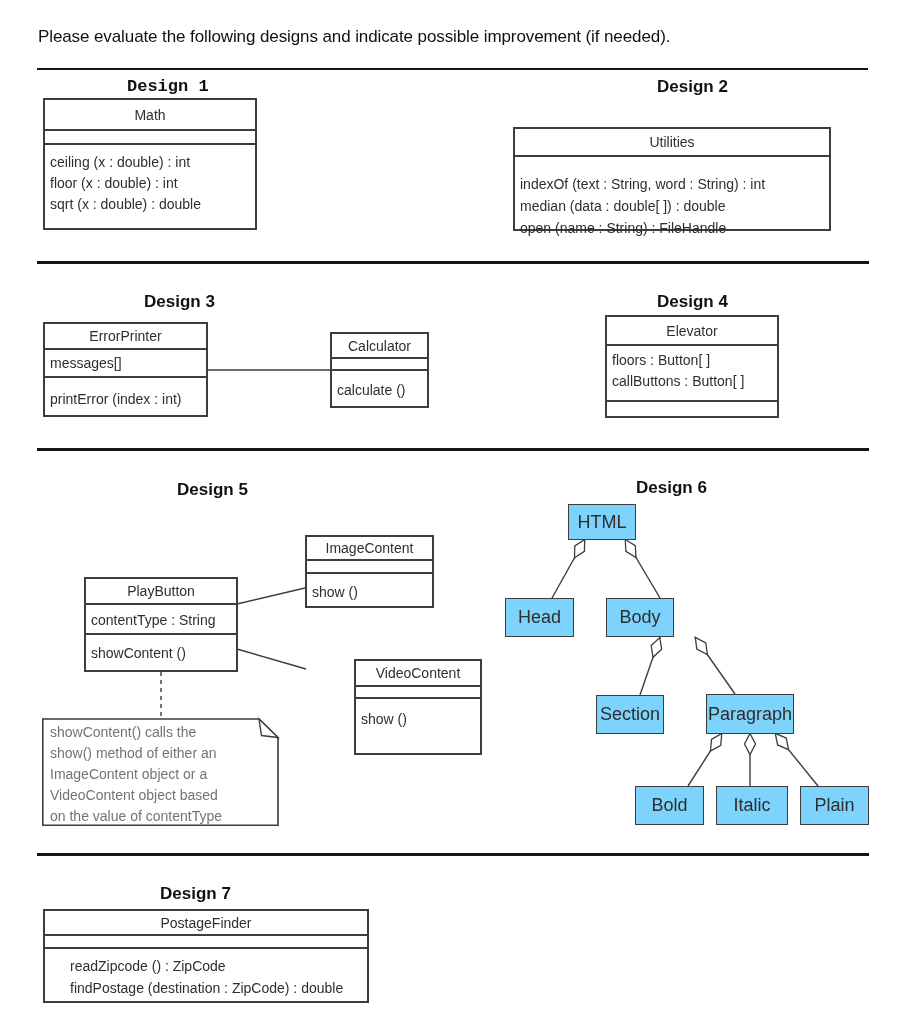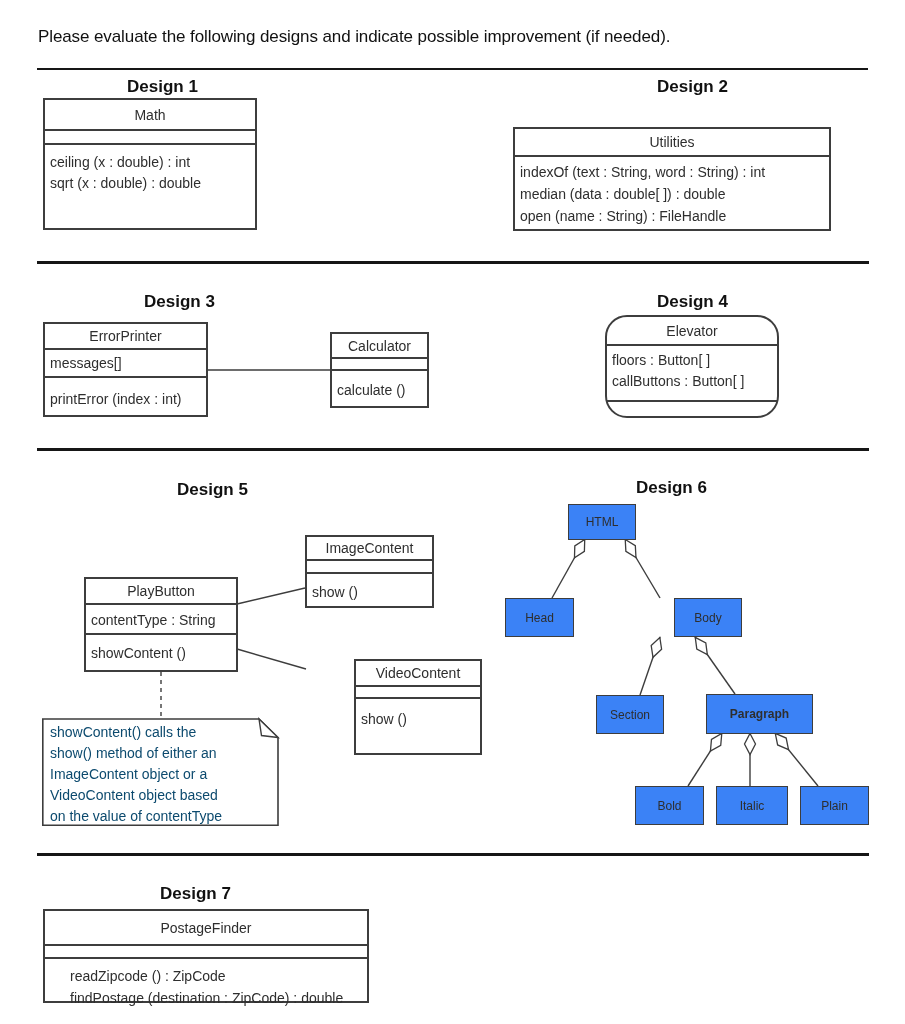--- a/index.html
+++ b/index.html
@@ -24,42 +24,42 @@
     text-align:center;border-bottom:2px solid #3d3d3d;box-sizing:border-box;
     display:flex;align-items:center;justify-content:center;flex:0 0 auto;
   }
   .uml-sec{box-sizing:border-box;padding:1px 5px;flex:0 0 auto;}
   .uml-sec.bordered{border-bottom:2px solid #3d3d3d;}
   .uml-sec.grow{flex:1 1 auto;}
   .uml-line{white-space:nowrap;line-height:21px;}
   .lh22 .uml-line{line-height:22px;}
   .bottomed{display:flex;flex-direction:column;justify-content:flex-end;padding-bottom:5px;}
   .tree-node{
-    position:absolute;background:#3b82f6;border:1.5px solid #3d3d3d;box-sizing:border-box;
-    font-size:12px;color:#2e2e2e;display:flex;align-items:center;justify-content:center;
+    position:absolute;background:#7dd3fc;border:1.5px solid #3d3d3d;box-sizing:border-box;
+    font-size:18px;color:#2e2e2e;display:flex;align-items:center;justify-content:center;
   }
   .note-text{
     position:absolute;left:50px;top:722px;width:224px;
-    font-size:14px;color:#0c4a6e;line-height:21.2px;white-space:nowrap;
+    font-size:14px;color:#737373;line-height:21.2px;white-space:nowrap;
   }
   svg.overlay{position:absolute;left:0;top:0;pointer-events:none;}
 </style>
 </head>
 <body>
 
 <div class="canvas">
 
   <div class="intro">Please evaluate the following designs and indicate possible improvement (if needed).</div>
 
   <div class="divider" style="left:37px;top:68px;width:831px;height:2px;"></div>
   <div class="divider" style="left:37px;top:261px;width:832px;height:3px;"></div>
   <div class="divider" style="left:37px;top:448px;width:832px;height:3px;"></div>
   <div class="divider" style="left:37px;top:853px;width:832px;height:3px;"></div>
 
-  <div class="design-label" style="left:127px;top:77px;">Design 1</div>
+  <div class="design-label" style="left:127px;top:77px;font-family:Liberation Mono, monospace;">Design 1</div>
   <div class="design-label" style="left:657px;top:77px;">Design 2</div>
   <div class="design-label" style="left:144px;top:292px;">Design 3</div>
   <div class="design-label" style="left:657px;top:292px;">Design 4</div>
   <div class="design-label" style="left:177px;top:480px;">Design 5</div>
   <div class="design-label" style="left:636px;top:478px;">Design 6</div>
   <div class="design-label" style="left:160px;top:884px;">Design 7</div>
 
   <svg class="overlay" width="905" height="1024" viewBox="0 0 905 1024">
 
     <line x1="207" y1="370" x2="330" y2="370" stroke="#3d3d3d" stroke-width="1.6"></line>
@@ -86,27 +86,28 @@
     <polygon points="0,-10.5 5.5,0 0,10.5 -5.5,0" transform="translate(716.1,742.3) rotate(32.7)" fill="#ffffff" stroke="#3d3d3d" stroke-width="1.3"></polygon>
     <polygon points="0,-10.5 5.5,0 0,10.5 -5.5,0" transform="translate(750,744) rotate(0)" fill="#ffffff" stroke="#3d3d3d" stroke-width="1.3"></polygon>
     <polygon points="0,-10.5 5.5,0 0,10.5 -5.5,0" transform="translate(781.9,741.5) rotate(-39.1)" fill="#ffffff" stroke="#3d3d3d" stroke-width="1.3"></polygon>
   </svg>
 
   <div class="uml-box" style="left:43px;top:98px;width:214px;height:132px;">
     <div class="uml-title" style="height:31px;">Math</div>
     <div class="uml-sec bordered" style="height:14px;"></div>
     <div class="uml-sec grow" style="padding-top:7px;">
       <div class="uml-line">ceiling (x : double) : int</div>
+      <div class="uml-line">floor (x : double) : int</div>
       <div class="uml-line">sqrt (x : double) : double</div>
     </div>
   </div>
 
   <div class="uml-box lh22" style="left:513px;top:127px;width:318px;height:104px;">
     <div class="uml-title" style="height:28px;">Utilities</div>
-    <div class="uml-sec grow" style="padding-top:4px;">
+    <div class="uml-sec grow" style="padding-top:4px;margin-top:12px;">
       <div class="uml-line">indexOf (text : String, word : String) : int</div>
       <div class="uml-line">median (data : double[ ]) : double</div>
       <div class="uml-line">open (name : String) : FileHandle</div>
     </div>
   </div>
 
   <div class="uml-box" style="left:43px;top:322px;width:165px;height:95px;">
     <div class="uml-title" style="height:26px;">ErrorPrinter</div>
     <div class="uml-sec bordered" style="height:28px;padding-top:3px;">
       <div class="uml-line">messages[]</div>
@@ -117,21 +118,21 @@
   </div>
 
   <div class="uml-box" style="left:330px;top:332px;width:99px;height:76px;">
     <div class="uml-title" style="height:25px;">Calculator</div>
     <div class="uml-sec bordered" style="height:12px;"></div>
     <div class="uml-sec grow bottomed">
       <div class="uml-line">calculate ()</div>
     </div>
   </div>
 
-  <div class="uml-box" style="left:605px;top:315px;width:174px;height:103px;border-radius:22px;">
+  <div class="uml-box" style="left:605px;top:315px;width:174px;height:103px;">
     <div class="uml-title" style="height:29px;">Elevator</div>
     <div class="uml-sec bordered" style="height:56px;padding-top:4px;">
       <div class="uml-line">floors : Button[ ]</div>
       <div class="uml-line">callButtons : Button[ ]</div>
     </div>
     <div class="uml-sec grow"></div>
   </div>
 
   <div class="uml-box" style="left:84px;top:577px;width:154px;height:95px;">
     <div class="uml-title" style="height:26px;">PlayButton</div>
@@ -162,29 +163,29 @@
   <div class="note-text">
     <div class="uml-line">showContent() calls the</div>
     <div class="uml-line">show() method of either an</div>
     <div class="uml-line">ImageContent object or a</div>
     <div class="uml-line">VideoContent object based</div>
     <div class="uml-line">on the value of contentType</div>
   </div>
 
   <div class="tree-node" style="left:568px;top:504px;width:68px;height:36px;">HTML</div>
   <div class="tree-node" style="left:505px;top:598px;width:69px;height:39px;">Head</div>
-  <div class="tree-node" style="left:674px;top:598px;width:68px;height:39px;">Body</div>
+  <div class="tree-node" style="left:606px;top:598px;width:68px;height:39px;">Body</div>
   <div class="tree-node" style="left:596px;top:695px;width:68px;height:39px;">Section</div>
-  <div class="tree-node" style="left:706px;top:694px;width:107px;height:40px;font-weight:bold;">Paragraph</div>
+  <div class="tree-node" style="left:706px;top:694px;width:88px;height:40px;">Paragraph</div>
   <div class="tree-node" style="left:635px;top:786px;width:69px;height:39px;">Bold</div>
   <div class="tree-node" style="left:716px;top:786px;width:72px;height:39px;">Italic</div>
   <div class="tree-node" style="left:800px;top:786px;width:69px;height:39px;">Plain</div>
 
   <div class="uml-box lh22" style="left:43px;top:909px;width:326px;height:94px;">
-    <div class="uml-title" style="height:35px;">PostageFinder</div>
+    <div class="uml-title" style="height:25px;">PostageFinder</div>
     <div class="uml-sec bordered" style="height:13px;"></div>
     <div class="uml-sec grow" style="padding-top:6px;padding-left:25px;">
       <div class="uml-line">readZipcode () : ZipCode</div>
       <div class="uml-line">findPostage (destination : ZipCode) : double</div>
     </div>
   </div>
 
 </div>
 
 </body></html>

